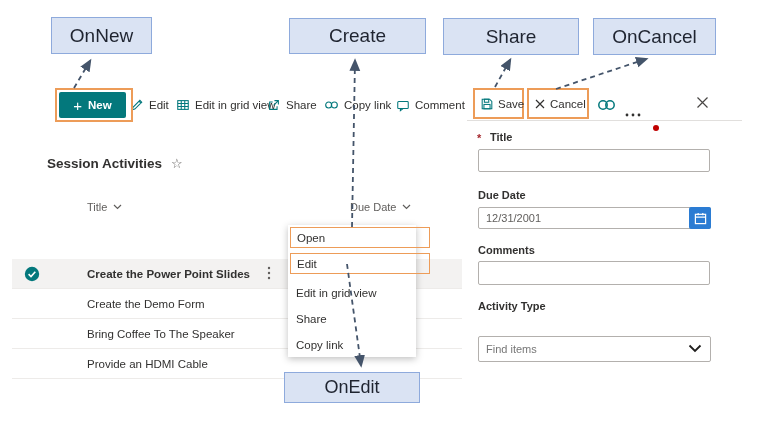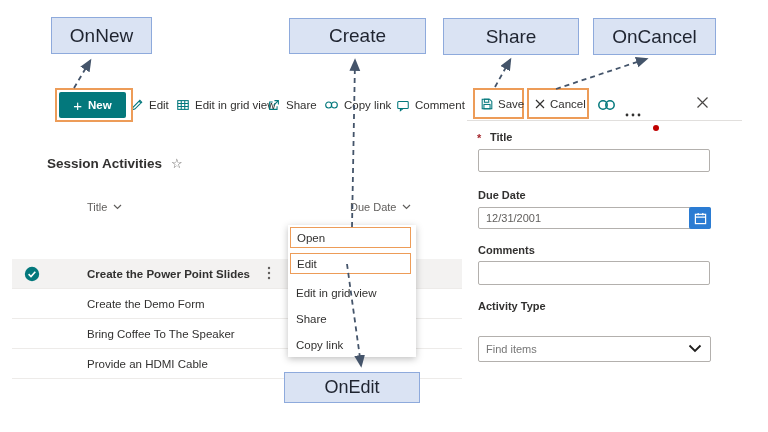--- a/index.html
+++ b/index.html
@@ -65,21 +65,21 @@
   .lrow{position:absolute;left:12px;width:450px;height:30px;box-sizing:border-box;
         border-bottom:1px solid #edebe9;display:flex;align-items:center;padding-left:75px;
         font-size:11.5px;color:#323130;cursor:pointer;background:#fff;margin-top:36px;}
   .lrow.selected{background:#f3f2f1;font-weight:700;}
   #row-check{position:absolute;left:12px;top:7px;cursor:pointer;}
   #row-ellipsis{position:absolute;left:255px;top:6px;cursor:pointer;}
 
   
   #context-menu{position:absolute;left:288px;top:225px;width:128px;height:132px;background:#fff;
                 box-shadow:0 2px 7px rgba(0,0,0,.25);z-index:10;}
-  .mitem{position:absolute;left:2px;width:121px;height:21px;display:flex;align-items:center;
+  .mitem{position:absolute;left:2px;width:140px;height:21px;display:flex;align-items:center;
          padding-left:6px;font-size:11.5px;color:#323130;box-sizing:border-box;cursor:pointer;}
   .mitem.hl-item{border:1.5px solid #ED9C58;}
   #menu-open{top:2px;}
   #menu-edit{top:28px;}
   #menu-grid{top:57px;}
   #menu-share{top:83px;}
   #menu-copylink{top:109px;}
 </style>
 </head>
 <body>

